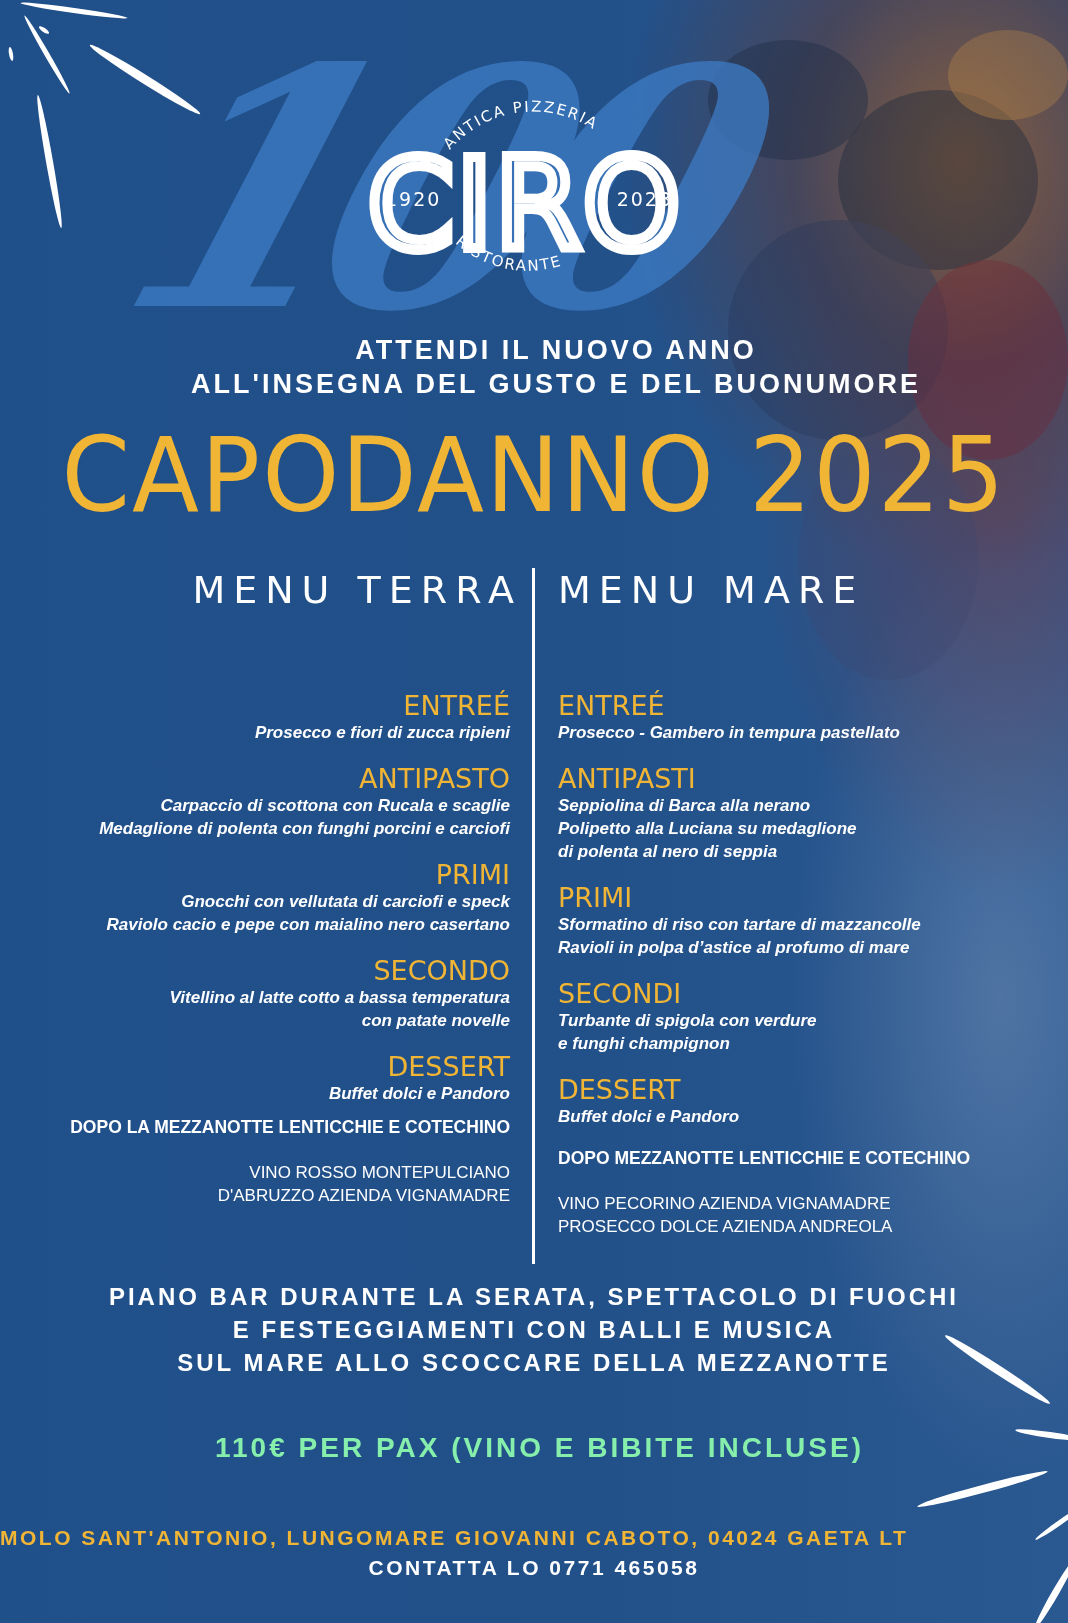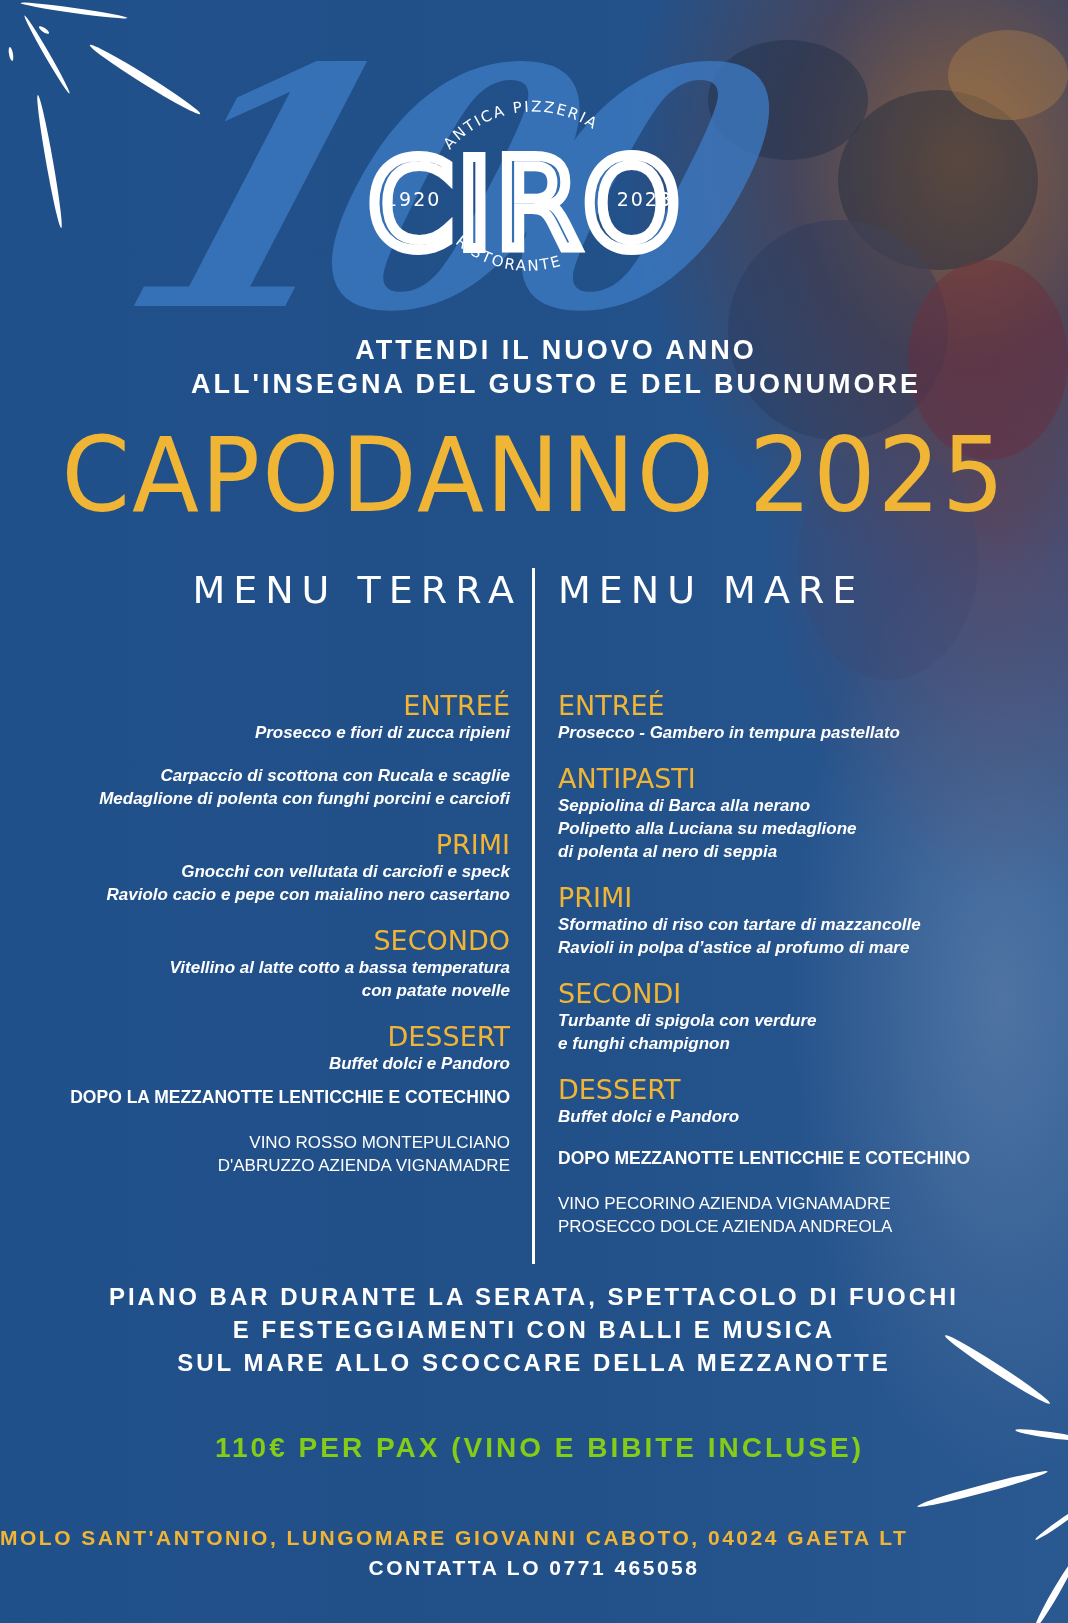--- a/index.html
+++ b/index.html
@@ -65,21 +65,21 @@
   }
   .extra { font-weight: bold; font-size: 17.5px; line-height: 24px; margin-top: 8px; margin-bottom: 22px; }
   .wine { font-size: 17px; line-height: 23px; }
 
   .footer-lines {
     position: absolute; left: 0; right: 0; top: 1280px; text-align: center;
     font-weight: bold; font-size: 24px; letter-spacing: 3px; line-height: 33px;
   }
   .price {
     position: absolute; left: 11px; right: 0; top: 1432px; text-align: center;
-    color: #84cc16; font-weight: bold; font-size: 28px; letter-spacing: 3px;
+    color: #86efac; font-weight: bold; font-size: 28px; letter-spacing: 3px;
   }
   .address {
     position: absolute; left: 0; right: 0; top: 1526px; text-align: left;
     color: #f1b535; font-weight: bold; font-size: 21px; letter-spacing: 2.5px;
   }
   .contact {
     position: absolute; left: 0; right: 0; top: 1556px; text-align: center;
     font-weight: bold; font-size: 21px; letter-spacing: 2.5px;
   }
 </style>
@@ -145,20 +145,21 @@
 <div class="menu-head terra">MENU TERRA</div>
 <div class="divider"></div>
 <div class="menu-head mare">MENU MARE</div>
 
 <div class="col left">
   <div class="section">
     <div class="sec-title">ENTREÉ</div>
     <div class="dish">Prosecco e fiori di zucca ripieni</div>
   </div>
   <div class="section">
+    <div class="sec-title">ANTIPASTO</div>
     <div class="dish">Carpaccio di scottona con Rucala e scaglie</div>
     <div class="dish">Medaglione di polenta con funghi porcini e carciofi</div>
   </div>
   <div class="section">
     <div class="sec-title">PRIMI</div>
     <div class="dish">Gnocchi con vellutata di carciofi e speck</div>
     <div class="dish">Raviolo cacio e pepe con maialino nero casertano</div>
   </div>
   <div class="section">
     <div class="sec-title">SECONDO</div>

